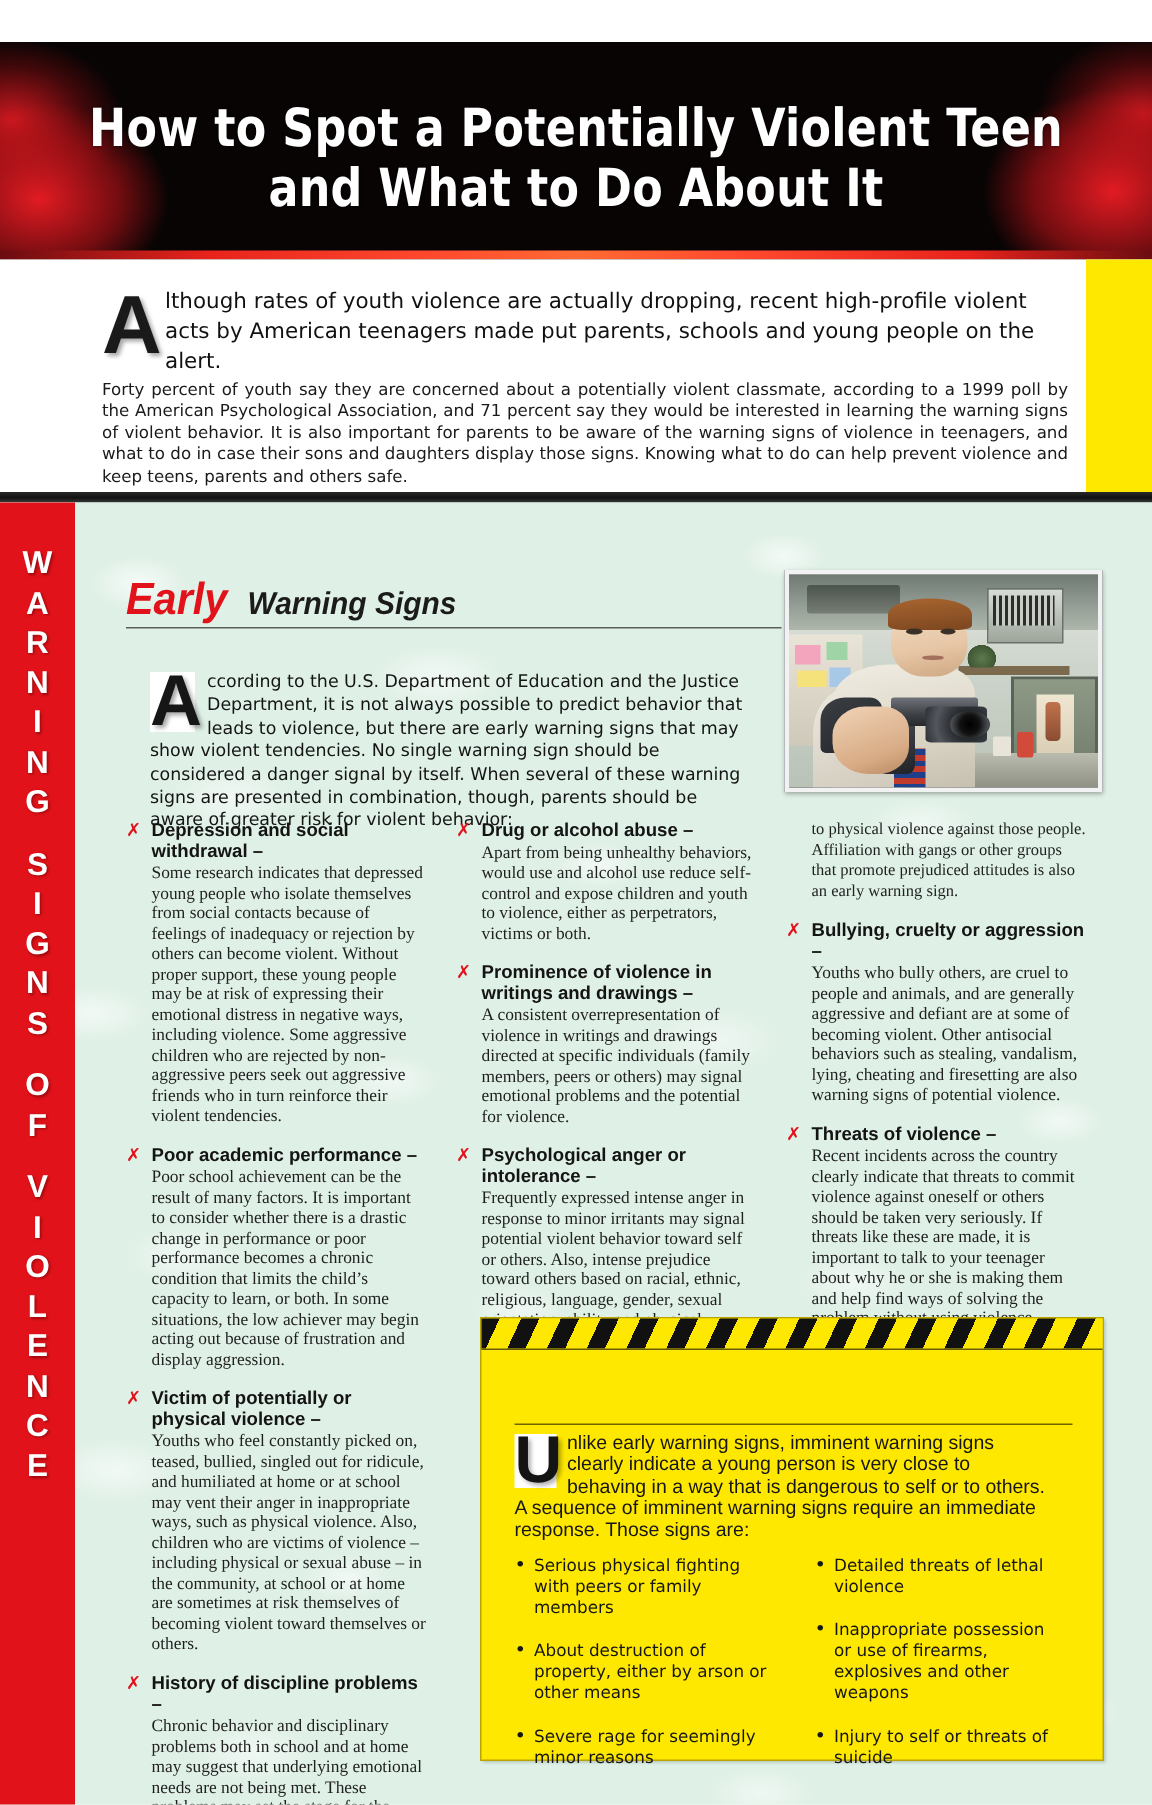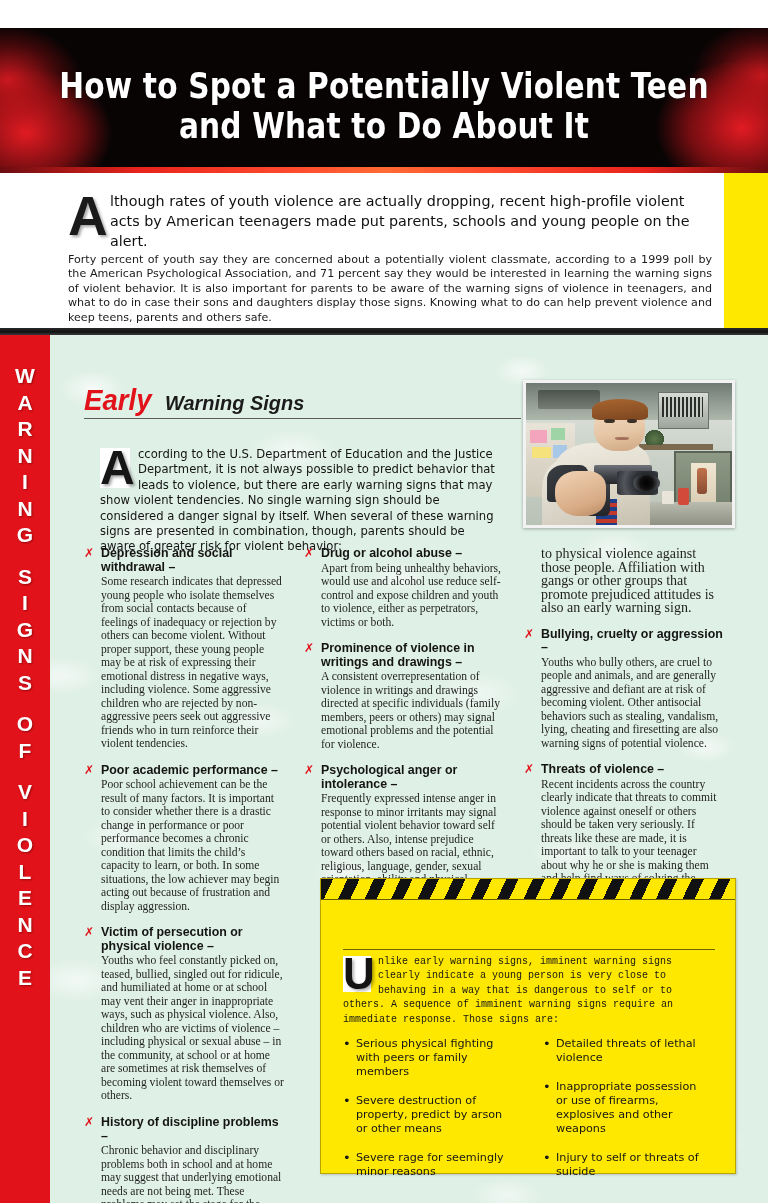--- a/index.html
+++ b/index.html
@@ -255,21 +255,21 @@
   .sign-body{
     padding-left:17px; margin:0;
     color:#1f1f1f;
     font-family:"Liberation Serif","DejaVu Serif",serif;
     font-size:11.6px; line-height:13.5px;
   }
   .cont-body{
     margin:0 0 13px 0; padding-left:17px;
     color:#1f1f1f;
     font-family:"Liberation Serif","DejaVu Serif",serif;
-    font-size:14px; line-height:13.5px;
+    font-size:11px; line-height:13.5px;
   }
 
   
   .imminent{
     position:absolute; left:320px; top:850px; width:416px; height:296px;
     background:#ffe800;
     border:1px solid #b9a400;
     box-sizing:border-box;
     box-shadow:1px 1px 2px rgba(0,0,0,.18);
   }
@@ -306,22 +306,22 @@
     position:absolute; left:22px; top:76px; width:360px;
   }
   .imm-intro .dc{
     float:left; width:28px; height:36px; margin:1px 7px 0 0;
     color:#141414; font-family:"Liberation Sans Narrow","Liberation Sans",sans-serif;
     font-weight:bold; font-size:44px; line-height:36px; text-align:center;
     text-shadow:2px 2px 3px rgba(0,0,0,.3);
     background:#ffffff;
   }
   .imm-intro p{
-    margin:0; font-size:10px; line-height:14.4px; color:#161616;
-    font-family:Liberation Mono, monospace;
+    margin:0; font-size:13px; line-height:14.4px; color:#161616;
+    font-family:Liberation Sans, sans-serif;
   }
   .imm-lists{
     position:absolute; left:22px; top:158px; width:376px;
   }
   .imm-col{position:absolute; top:0; width:168px;}
   .imm-col.a{left:0;}
   .imm-col.b{left:200px;}
   .imm-li{
     position:relative; padding-left:13px; margin:0 0 15px 0;
     color:#161616;
@@ -380,21 +380,21 @@
         <div class="sign">
           <div class="sign-head">
             <span class="xmark">✗</span>
             <span>Poor academic performance –</span>
           </div>
           <p class="sign-body">Poor school achievement can be the result of many factors. It is important to consider whether there is a drastic change in performance or poor performance becomes a chronic condition that limits the child’s capacity to learn, or both. In some situations, the low achiever may begin acting out because of frustration and display aggression.</p>
         </div>
         <div class="sign">
           <div class="sign-head">
             <span class="xmark">✗</span>
-            <span>Victim of persecution or physical violence –</span>
+            <span>Victim of potentially or physical violence –</span>
           </div>
           <p class="sign-body">Youths who feel constantly picked on, teased, bullied, singled out for ridicule, and humiliated at home or at school may vent their anger in inappropriate ways, such as physical violence. Also, children who are victims of violence – including physical or sexual abuse – in the community, at school or at home are sometimes at risk themselves of becoming violent toward themselves or others.</p>
         </div>
         <div class="sign">
           <div class="sign-head">
             <span class="xmark">✗</span>
             <span>History of discipline problems –</span>
           </div>
           <p class="sign-body">Chronic behavior and disciplinary problems both in school and at home may suggest that underlying emotional needs are not being met. These problems may set the stage for the child to violate norms and rules, defy authority, disengage from school, and engage in aggressive behaviors with other children and adults.</p>
         </div>
@@ -424,21 +424,21 @@
         </div>
       </div>
 
       <div class="col c3">
         <p class="cont-body">to physical violence against those people. Affiliation with gangs or other groups that promote prejudiced attitudes is also an early warning sign.</p>
         <div class="sign">
           <div class="sign-head">
             <span class="xmark">✗</span>
             <span>Bullying, cruelty or aggression –</span>
           </div>
-          <p class="sign-body">Youths who bully others, are cruel to people and animals, and are generally aggressive and defiant are at risk of becoming violent. Other antisocial behaviors such as stealing, vandalism, lying, cheating and firesetting are also warning signs of potential violence.</p>
+          <p class="sign-body">Youths who bully others, are cruel to people and animals, and are generally aggressive and defiant are at some of becoming violent. Other antisocial behaviors such as stealing, vandalism, lying, cheating and firesetting are also warning signs of potential violence.</p>
         </div>
         <div class="sign">
           <div class="sign-head">
             <span class="xmark">✗</span>
             <span>Threats of violence –</span>
           </div>
           <p class="sign-body">Recent incidents across the country clearly indicate that threats to commit violence against oneself or others should be taken very seriously. If threats like these are made, it is important to talk to your teenager about why he or she is making them and help find ways of solving the problem without using violence.</p>
         </div>
       </div>
 
@@ -518,21 +518,21 @@
       <p>nlike early warning signs, imminent warning signs clearly indicate a young person is very close to behaving in a way that is dangerous to self or to others. A sequence of imminent warning signs require an immediate response. Those signs are:</p>
     </div>
     <div class="imm-lists">
       <div class="imm-col a">
         <p class="imm-li">
           <span class="bul">•</span>
           <span>Serious physical fighting with peers or family members</span>
         </p>
         <p class="imm-li">
           <span class="bul">•</span>
-          <span>Severe destruction of property, predict by arson or other means</span>
+          <span>About destruction of property, either by arson or other means</span>
         </p>
         <p class="imm-li">
           <span class="bul">•</span>
           <span>Severe rage for seemingly minor reasons</span>
         </p>
       </div>
       <div class="imm-col b">
         <p class="imm-li">
           <span class="bul">•</span>
           <span>Detailed threats of lethal violence</span>

